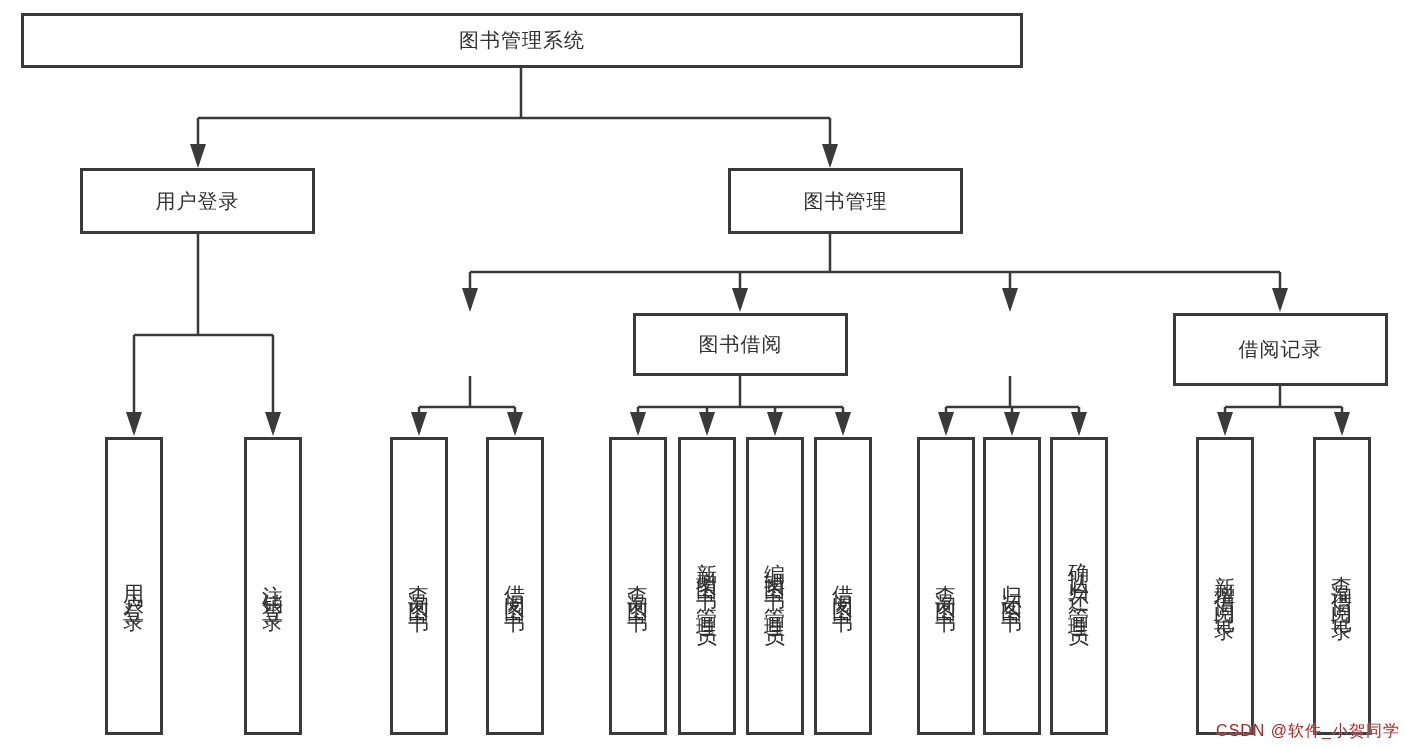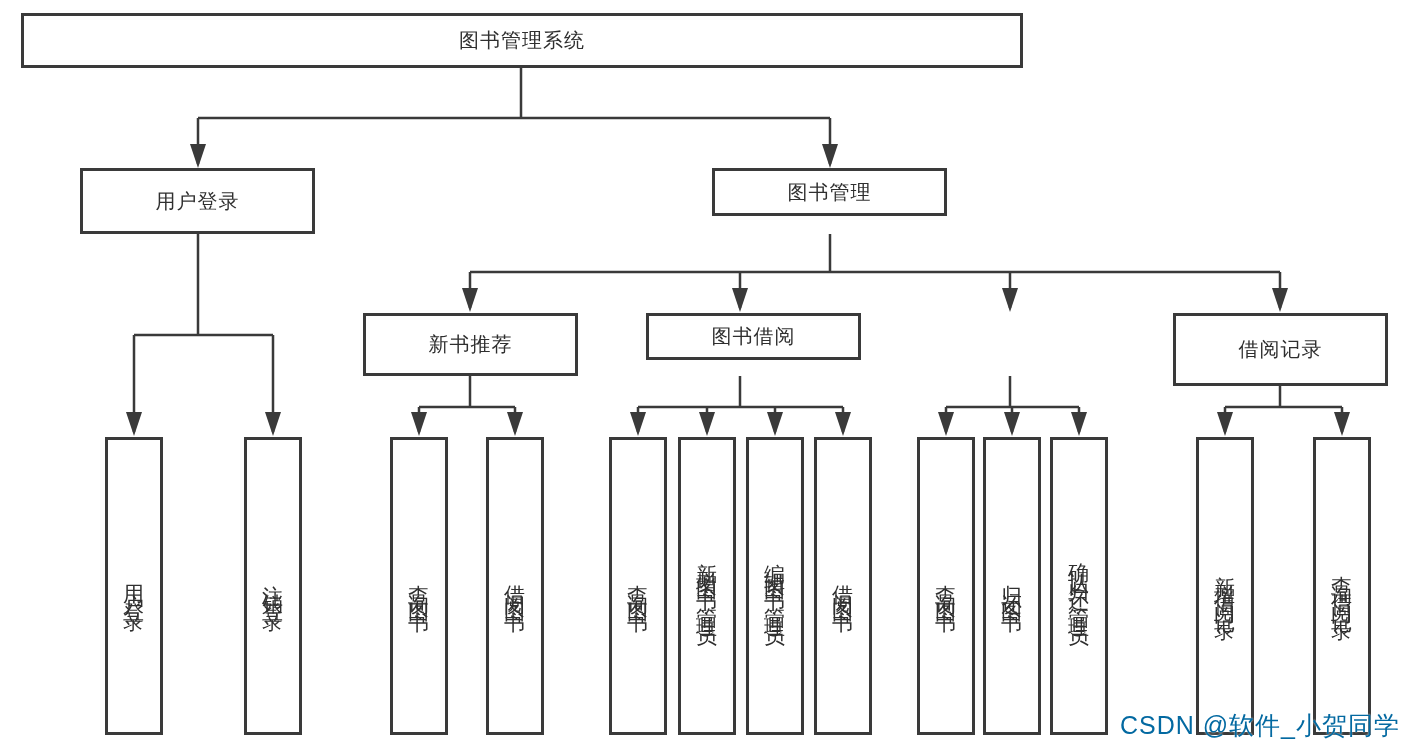--- a/index.html
+++ b/index.html
@@ -54,23 +54,23 @@
     font-size: 21px;
     letter-spacing: 9px;
     color: #2f2f2f;
     line-height: 1;
     white-space: nowrap;
   }
   .watermark {
     position: absolute;
     right: 5px;
     bottom: 5px;
-    font-size: 25px;
+    font-size: 16px;
     letter-spacing: 1px;
-    color: #0369a1;
+    color: #b91c1c;
     text-shadow: 0 0 2px rgba(255,255,255,0.9);
     z-index: 5;
   }
   .line { stroke: #3a3a3a; stroke-width: 2.5; fill: none; }
   .ah { fill: #3a3a3a; stroke: none; }
 </style>
 </head>
 <body>
 
 <div class="canvas">
@@ -101,24 +101,23 @@
     <polygon class="ah" points="946,436 938,412 954,412"></polygon>
     <polygon class="ah" points="1012,436 1004,412 1020,412"></polygon>
     <polygon class="ah" points="1079,436 1071,412 1087,412"></polygon>
     <polygon class="ah" points="1225,436 1217,412 1233,412"></polygon>
     <polygon class="ah" points="1342,436 1334,412 1350,412"></polygon>
   </svg>
 
   <div class="hbox" style="left:21px; top:13px; width:1002px; height:55px;">图书管理系统</div>
 
   <div class="hbox" style="left:80px; top:168px; width:235px; height:66px;">用户登录</div>
-  <div class="hbox" style="left:712px; top:168px; width:235px; height:48px;">图书管理</div>
+  <div class="hbox" style="left:728px; top:168px; width:235px; height:66px;">图书管理</div>
 
-  <div class="hbox" style="left:363px; top:313px; width:215px; height:63px;">新书推荐</div>
-  <div class="hbox" style="left:646px; top:313px; width:215px; height:47px;">图书借阅</div>
+  <div class="hbox" style="left:633px; top:313px; width:215px; height:63px;">图书借阅</div>
   <div class="hbox" style="left:1173px; top:313px; width:215px; height:73px;">借阅记录</div>
 
   <div class="leaf" style="left:105px;">
     <span>用户登录</span>
   </div>
   <div class="leaf" style="left:244px;">
     <span>注销登录</span>
   </div>
 
   <div class="leaf" style="left:390px;">

